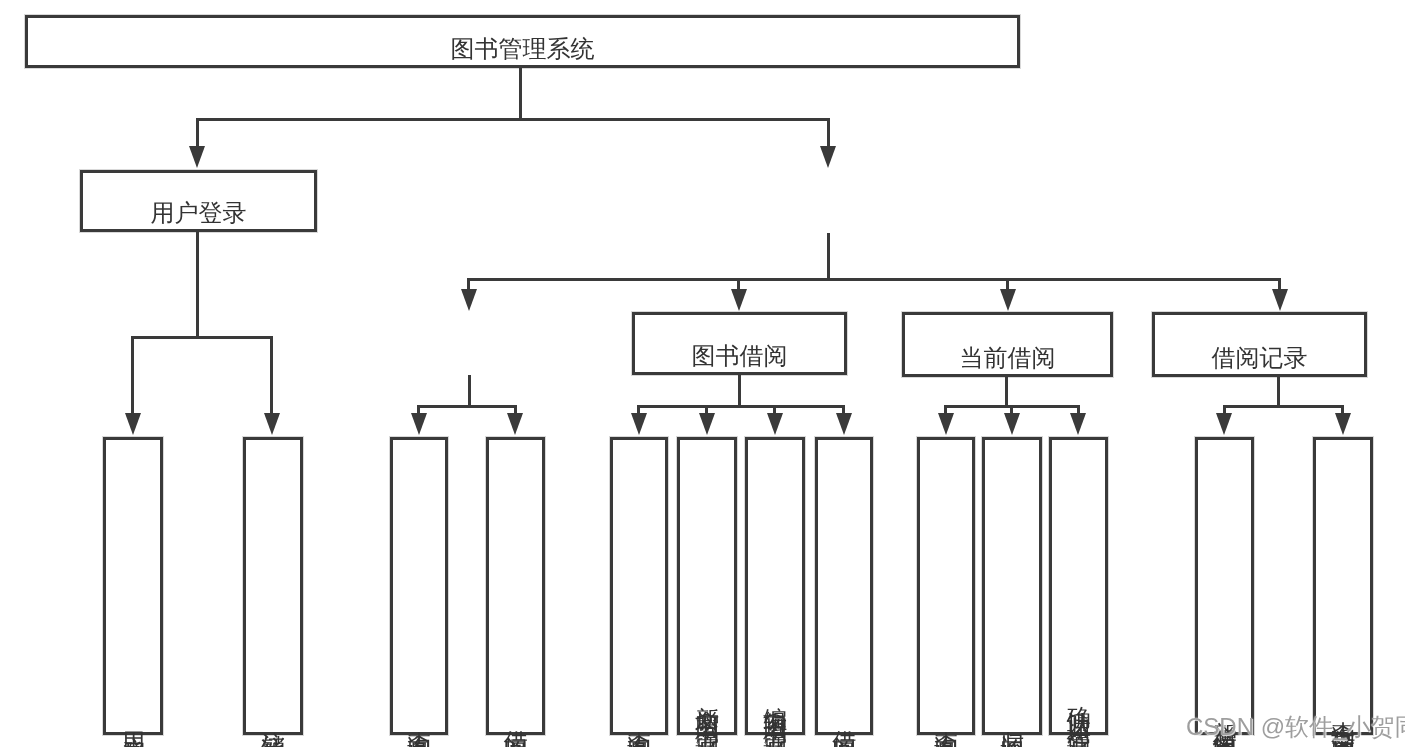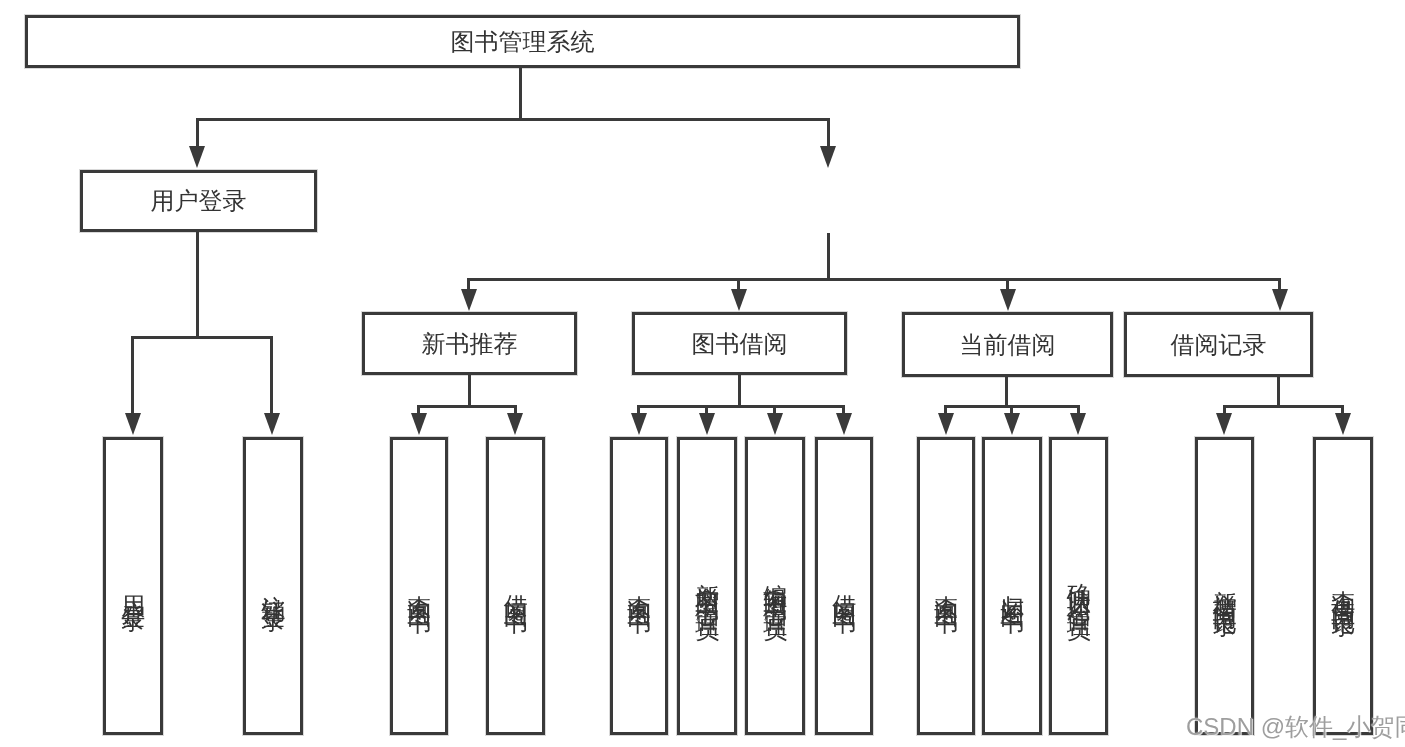--- a/index.html
+++ b/index.html
@@ -2,21 +2,21 @@
 <html><head>
 <meta charset="utf-8">
 <style>
   html,body{margin:0;padding:0;background:#fff;}
   .canvas{
     position:relative;width:1405px;height:747px;background:#ffffff;overflow:hidden;
     font-family:"Liberation Sans","DejaVu Sans",sans-serif;color:#333;
   }
   .box{
     position:absolute;box-sizing:border-box;border:3px solid #3a3a3a;background:#fff;
-    display:flex;align-items:center;justify-content:center;
+    display:flex;align-items:flex-end;justify-content:center;
     font-size:24px;color:#333;box-shadow:0 0 0 1px rgba(130,130,130,.30);
   }
   .vbox span{
     writing-mode:vertical-lr;text-orientation:mixed;
     font-size:24px;letter-spacing:5px;line-height:1.18;color:#333;
   }
   .vl{position:absolute;width:3px;background:#3a3a3a;}
   .hl{position:absolute;height:3px;background:#3a3a3a;}
   .ah{
     position:absolute;width:0;height:0;
@@ -36,33 +36,30 @@
 
   <div class="box" style="left:25px;top:15px;width:995px;height:53px;">
     <span>图书管理系统</span>
   </div>
 
   <div class="box" style="left:80px;top:170px;width:237px;height:62px;">
     <span>用户登录</span>
   </div>
 
 
-  <div class="box" style="left:362px;top:312px;width:215px;height:63px;">
-    <span>新书推荐</span>
-  </div>
 
   <div class="box" style="left:902px;top:312px;width:211px;height:65px;">
     <span>当前借阅</span>
   </div>
 
   <div class="box" style="left:632px;top:312px;width:215px;height:63px;">
     <span>图书借阅</span>
   </div>
 
-  <div class="box" style="left:1124px;top:312px;width:189px;height:65px;">
+  <div class="box" style="left:1152px;top:312px;width:215px;height:65px;">
     <span>借阅记录</span>
   </div>
 
   <div class="box vbox" style="left:103px;top:437px;width:60px;height:298px;">
     <span>用户登录</span>
   </div>
   <div class="box vbox" style="left:243px;top:437px;width:60px;height:298px;">
     <span>注销登录</span>
   </div>
 

